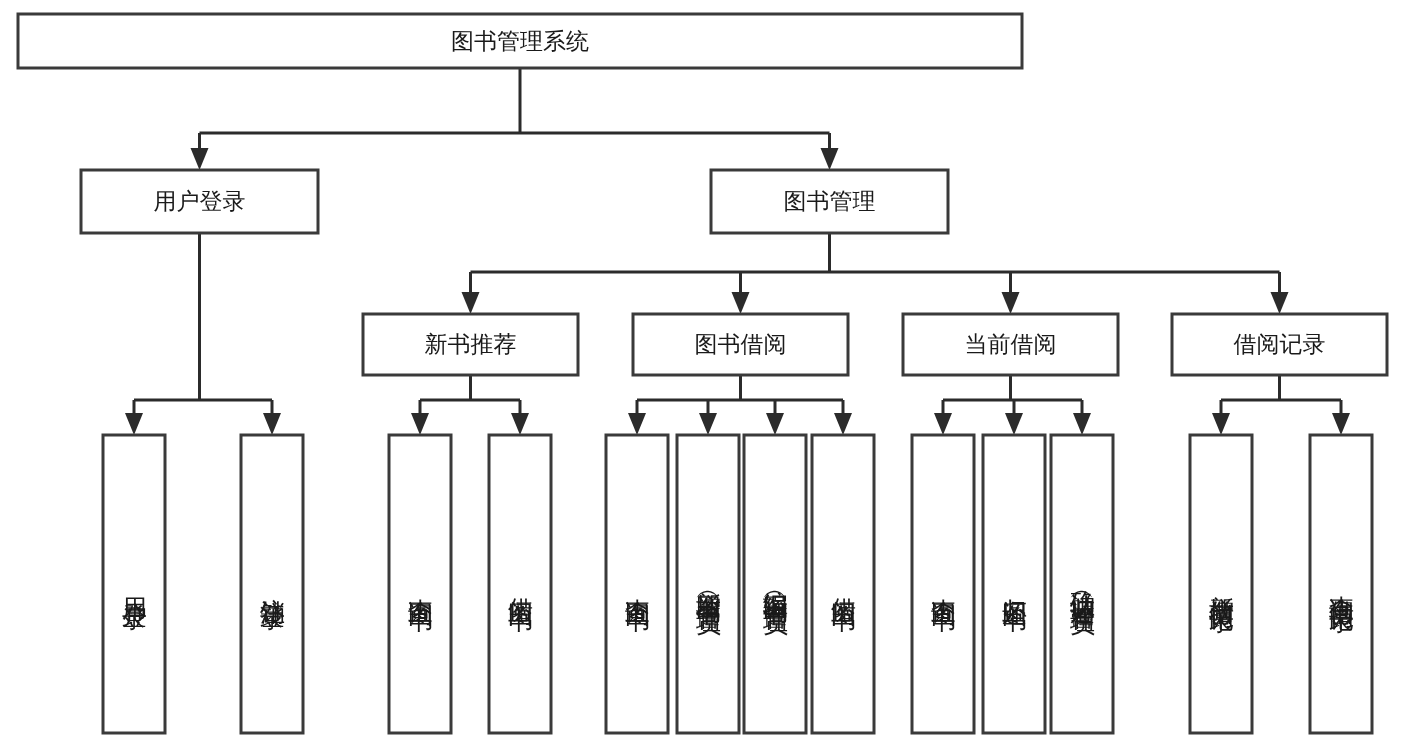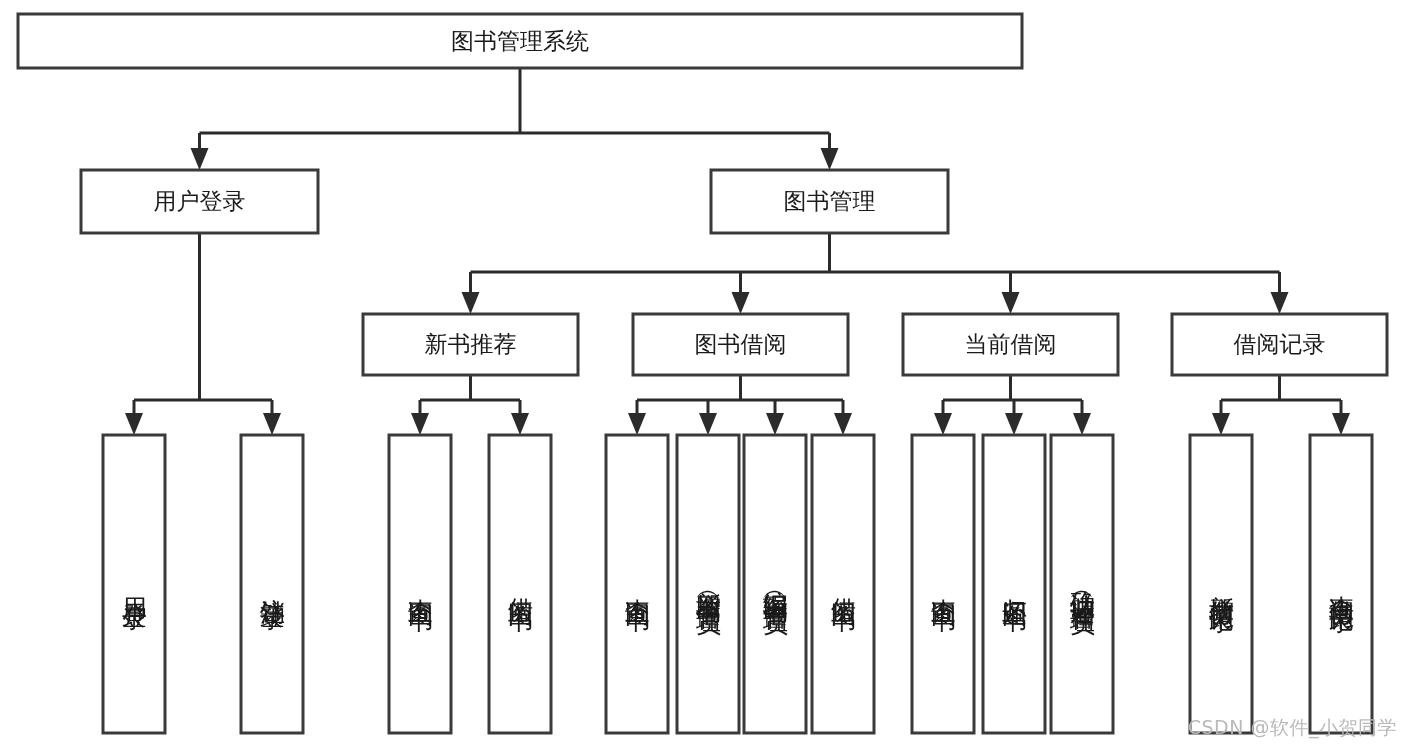--- a/index.html
+++ b/index.html
@@ -195,15 +195,14 @@
       <div class="leaf-label" style="left: 677px; top: 435px; width: 62px; height: 298px;">新增图书（管理员）</div>
       <div class="leaf-label" style="left: 744px; top: 435px; width: 62px; height: 298px;">编辑图书（管理员）</div>
       <div class="leaf-label" style="left: 812px; top: 435px; width: 62px; height: 298px;">借阅图书</div>
       <div class="leaf-label" style="left: 912px; top: 435px; width: 62px; height: 298px;">查询图书</div>
       <div class="leaf-label" style="left: 983px; top: 435px; width: 62px; height: 298px;">归还图书</div>
       <div class="leaf-label" style="left: 1051px; top: 435px; width: 62px; height: 298px;">确认归还（管理员）</div>
       <div class="leaf-label" style="left: 1190px; top: 435px; width: 62px; height: 298px;">新增借阅记录</div>
       <div class="leaf-label" style="left: 1310px; top: 435px; width: 62px; height: 298px;">查询借阅记录</div>
     </div>
 
-  <div class="watermark">CSDN @软件_小贺同学</div>
 
 </div>
 
 </body></html>

